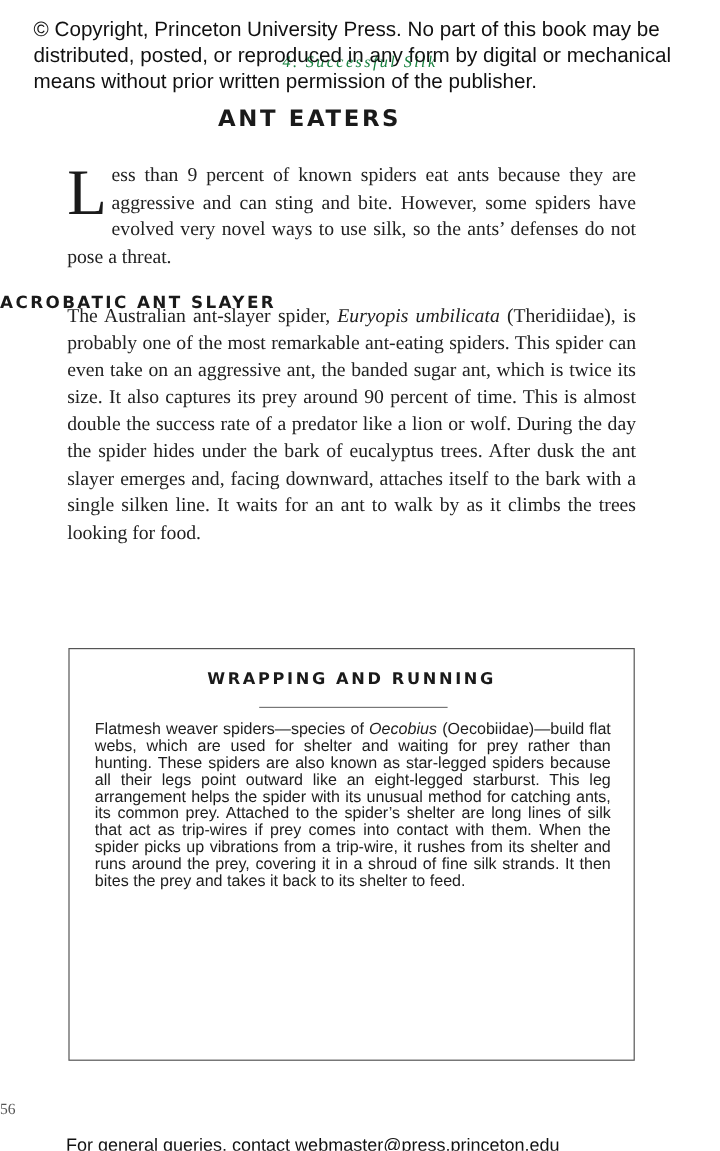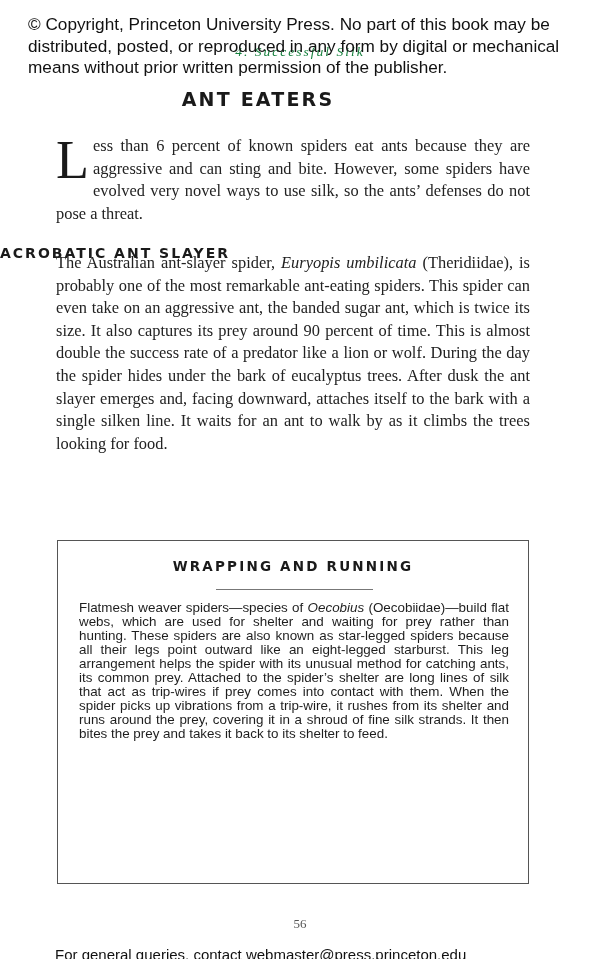--- a/index.html
+++ b/index.html
@@ -48,39 +48,39 @@
       position: absolute; left: 158px; width: 157px; top: 48px; height: 0;
       border-top: 1.3px solid #777;
     }
     .box-body {
       position: absolute; left: 21px; top: 60px; width: 430px;
       font-family: Liberation Sans, sans-serif; font-size: 13.4px; line-height: 14px;
       color: #1e1e1e; text-align: justify; text-align-last: left;
     }
     .box-body p { margin: 0; }
     .page-number {
-      position: absolute; left: 0; width: 600px; top: 916px; text-align: center;
+      position: absolute; left: 0; width: 600px; top: 916px; 
       font-family: "Liberation Serif", serif; font-size: 13px; color: #555; z-index: 1;
     }
     .footer-query {
       position: absolute; left: 55px; top: 946px; width: 520px;
       font-family: "Liberation Sans", sans-serif; font-size: 15px; color: #111; z-index: 2;
     }
   </style>
 </head>
 <body>
 
 <div class="copyright">© Copyright, Princeton University Press. No part of this book may be distributed, posted, or reproduced in any form by digital or mechanical means without prior written permission of the publisher.</div>
 <div class="running-head">4. Successful Silk</div>
 
 <h1 class="chapter-title" style="margin:0;">ANT EATERS</h1>
 
 <div class="intro serif-body">
   <span class="dropcap">L</span>
-  <p><span>ess than 6 percent of known spiders eat ants because they are aggressive and can sting and bite. However, some spiders have evolved very novel ways to use silk, so the ants’ defenses do not pose a threat.</span></p>
+  <p><span>ess than 9 percent of known spiders eat ants because they are aggressive and can sting and bite. However, some spiders have evolved very novel ways to use silk, so the ants’ defenses do not pose a threat.</span></p>
 </div>
 
 <h2 class="section-heading" style="margin:0;">ACROBATIC ANT SLAYER</h2>
 
 <div class="section-body serif-body">
   <p><span>The Australian ant-slayer spider, </span><em>Euryopis umbilicata</em><span> (Theridiidae), is probably one of the most remarkable ant-eating spiders. This spider can even take on an aggressive ant, the banded sugar ant, which is twice its size. It also captures its prey around 90 percent of time. This is almost double the success rate of a predator like a lion or wolf. During the day the spider hides under the bark of eucalyptus trees. After dusk the ant slayer emerges and, facing downward, attaches itself to the bark with a single silken line. It waits for an ant to walk by as it climbs the trees looking for food.</span></p>
 </div>
 
 <div class="sidebar-box">
   <div class="box-title">WRAPPING AND RUNNING</div>

